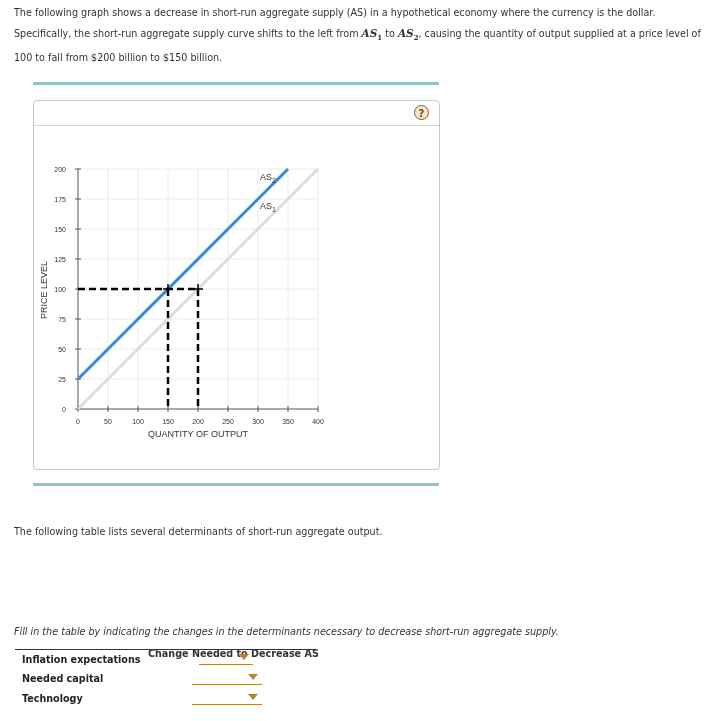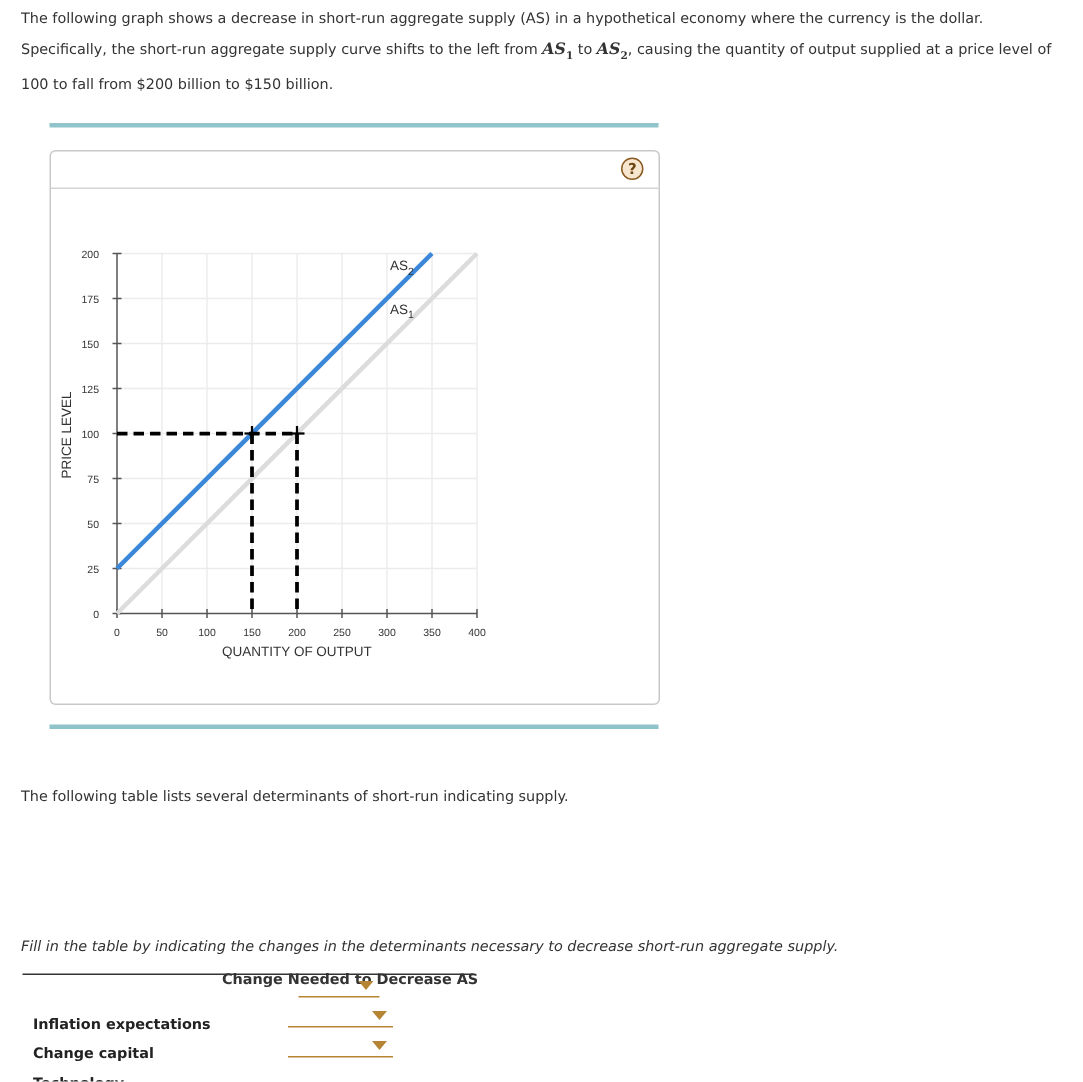--- a/index.html
+++ b/index.html
@@ -12,21 +12,21 @@
   .panel { position:absolute; left:33px; top:100px; width:405px; height:368px; border:1px solid #c8c8c8; border-radius:4px; background:#fff; }
   .panel-head { position:absolute; left:0; top:0; right:0; height:24px; border-bottom:1px solid #d4d4d4; }
   .help { position:absolute; right:10px; top:4px; width:15px; height:15px; border-radius:50%;
           border:1px solid #8a5a20; background:#f7e6cf; color:#6b4513; font-size:10px; font-weight:bold;
           text-align:center; line-height:15px; box-sizing:border-box; cursor:pointer; }
   svg text { font-family:"Liberation Sans", sans-serif; }
   .p2 { position:absolute; left:14px; top:526px; font-size:9.6px; color:#333; }
   .p3 { position:absolute; left:14px; top:626px; font-size:9.6px; color:#333; font-style:italic; }
   .tbl-head { position:absolute; left:148px; top:648px; font-size:9.6px; font-weight:bold; color:#333; }
   .tbl-line { position:absolute; left:15px; top:649px; width:300px; height:1px; background:#333; }
-  .row-label { position:absolute; left:22px; font-size:9.6px; font-weight:bold; color:#222;margin-top:24px; }
+  .row-label { position:absolute; left:22px; font-size:9.6px; font-weight:bold; color:#222; }
   .dd { position:absolute; height:12px; border-bottom:1px solid #b58535; cursor:pointer; }
   .dd .arrow { position:absolute; right:4px; top:2px; width:0; height:0;
                border-left:5px solid transparent; border-right:5px solid transparent; border-top:6px solid #b58535; }
 </style>
 </head>
 <body>
 
 <div class="intro">
   <span>The following graph shows a decrease in short-run aggregate supply (AS) in a hypothetical economy where the currency is the dollar. Specifically, the short-run aggregate supply curve shifts to the left from </span><i class="math"><span>AS</span><sub>1</sub></i><span> to </span><i class="math"><span>AS</span><sub>2</sub></i><span>, causing the quantity of output supplied at a price level of 100 to fall from $200 billion to $150 billion.</span>
 </div>
@@ -123,33 +123,33 @@
     <line x1="193" y1="289" x2="203" y2="289"></line>
       <line x1="198" y1="284" x2="198" y2="294"></line>
   </g>
 
   <text x="260" y="180" font-size="9" fill="#333"><tspan>AS</tspan><tspan dy="3" font-size="7">2</tspan></text>
   <text x="260" y="209" font-size="9" fill="#333"><tspan>AS</tspan><tspan dy="3" font-size="7">1</tspan></text>
 </svg>
 
 <div class="rule" style="top:483px;"></div>
 
-<div class="p2">The following table lists several determinants of short-run indicating supply.</div>
+<div class="p2">The following table lists several determinants of short-run aggregate output.</div>
 <div class="p3">Fill in the table by indicating the changes in the determinants necessary to decrease short-run aggregate supply.</div>
 
 <div class="tbl-head">Change Needed to Decrease AS</div>
 <div class="tbl-line"></div>
 
 <div class="row-label" style="top:654px;">Inflation expectations</div>
 <div class="dd" style="left:199px;top:652px;width:54px;">
   <span></span>
   <span class="arrow"></span>
 </div>
 
-<div class="row-label" style="top:673px;">Change capital</div>
+<div class="row-label" style="top:673px;">Needed capital</div>
 <div class="dd" style="left:192px;top:672px;width:70px;">
   <span></span>
   <span class="arrow"></span>
 </div>
 
 <div class="row-label" style="top:693px;text-align:center;">Technology</div>
 <div class="dd" style="left:192px;top:692px;width:70px;">
   <span></span>
   <span class="arrow"></span>
 </div>

